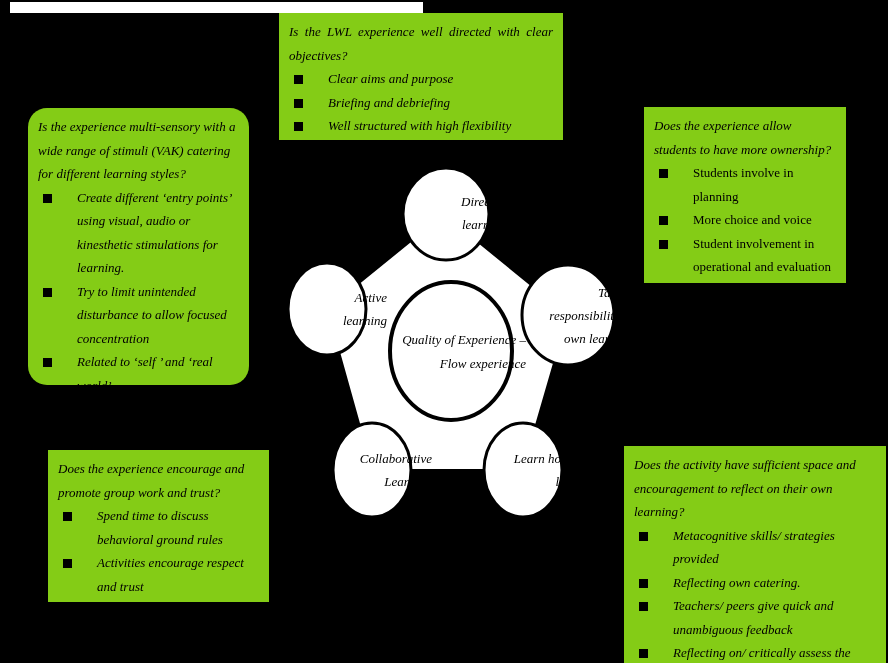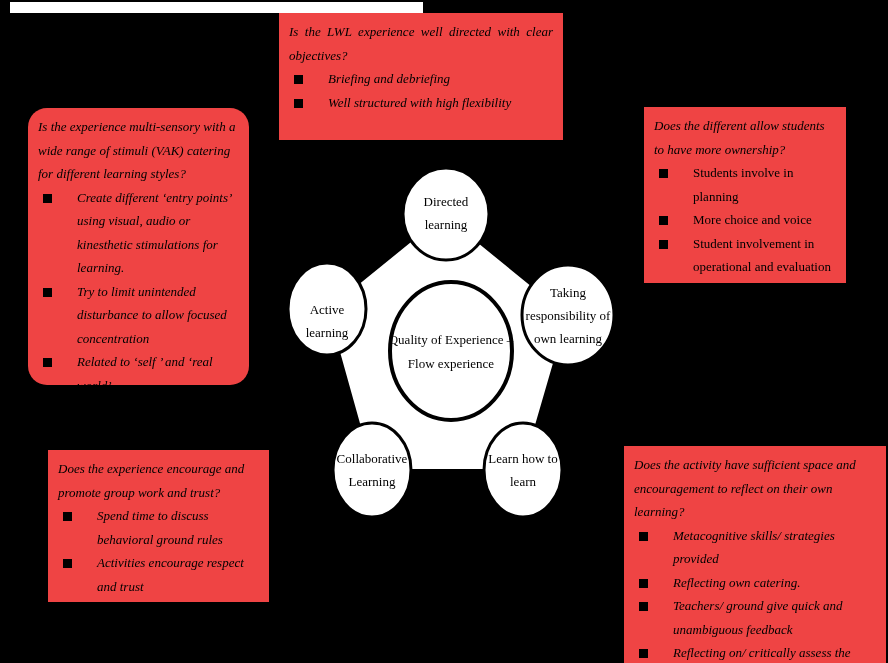--- a/index.html
+++ b/index.html
@@ -4,57 +4,61 @@
 <style>
   html,body { margin:0; padding:0; background:#000; }
   #canvas {
     position:relative; width:888px; height:663px; overflow:hidden;
     background:#000; color:#000;
     font-family:"Liberation Serif", serif;
   }
   #top-strip { position:absolute; left:10px; top:2px; width:413px; height:11px; background:#fff; }
 
   .box {
-    position:absolute; background:#ef4444; box-sizing:border-box;
+    position:absolute; background:#84cc16; box-sizing:border-box;
     padding:7px 10px 0 10px; font-size:13px; line-height:23.5px; overflow:hidden;
   }
   .q { font-style:italic; }
   .just .q { text-align:justify; }
   .b { position:relative; padding-left:39px; font-style:italic; }
   .b .sq { position:absolute; left:5px; top:8px; width:9px; height:9px; background:#000; display:block; }
   .roman .b { font-style:normal; }
 
   #top-box    { left:279px; top:13px;  width:284px; height:127px; }
   #left-box   { left:28px;  top:108px; width:221px; height:277px;border-radius:19px; }
   #right-box  { left:644px; top:107px; width:202px; height:176px; }
   #bl-box     { left:48px;  top:450px; width:221px; height:152px; }
   #br-box     { left:624px; top:402px; width:262px; height:247px;margin-top:44px; }
 
   #diagram-svg { position:absolute; left:0; top:0; width:888px; height:663px; }
 
   .node-label {
-    position:absolute; text-align:center; white-space:pre-line;
-    font-size:13px; line-height:23px; color:#000;
+    position:absolute; text-align:right; white-space:pre-line;
+    font-size:13px; line-height:23px; color:#000;font-style:italic;
   }
   #lbl-directed { left:386px; top:190px; width:120px; }
-  #lbl-active   { left:267px; top:298px; width:120px; }
+  #lbl-active   { left:267px; top:286px; width:120px; }
   #lbl-taking   { left:503px; top:281px; width:130px; }
   #lbl-collab   { left:312px; top:447px; width:120px; }
   #lbl-learnhow { left:463px; top:447px; width:120px; }
   #lbl-center   { left:376px; top:328px; width:150px; line-height:24px; }
 </style>
 </head>
 <body>
 
 <div id="canvas">
 
   <div id="top-strip"></div>
 
   <div class="box just" id="top-box">
     <div class="q">Is the LWL experience well directed with clear objectives?</div>
+    <div class="b">
+      <span class="sq"></span>
+      <span>Clear aims and purpose</span>
+    </div>
     <div class="b">
       <span class="sq"></span>
       <span>Briefing and debriefing</span>
     </div>
     <div class="b">
       <span class="sq"></span>
       <span>Well structured with high flexibility</span>
     </div>
   </div>
 
@@ -68,21 +72,21 @@
       <span class="sq"></span>
       <span>Try to limit unintended disturbance to allow focused concentration</span>
     </div>
     <div class="b">
       <span class="sq"></span>
       <span>Related to ‘self ’ and ‘real world’</span>
     </div>
   </div>
 
   <div class="box roman" id="right-box">
-    <div class="q">Does the different allow students to have more ownership?</div>
+    <div class="q">Does the experience allow students to have more ownership?</div>
     <div class="b">
       <span class="sq"></span>
       <span>Students involve in planning</span>
     </div>
     <div class="b">
       <span class="sq"></span>
       <span>More choice and voice</span>
     </div>
     <div class="b">
       <span class="sq"></span>
@@ -107,21 +111,21 @@
     <div class="b">
       <span class="sq"></span>
       <span>Metacognitive skills/ strategies provided</span>
     </div>
     <div class="b">
       <span class="sq"></span>
       <span>Reflecting own catering.</span>
     </div>
     <div class="b">
       <span class="sq"></span>
-      <span>Teachers/ ground give quick and unambiguous feedback</span>
+      <span>Teachers/ peers give quick and unambiguous feedback</span>
     </div>
     <div class="b">
       <span class="sq"></span>
       <span>Reflecting on/ critically assess the whole experience with teacher, peers and other adults?</span>
     </div>
   </div>
 
   <svg id="diagram-svg" viewBox="0 0 888 663" xmlns="http://www.w3.org/2000/svg">
     <polygon points="444,214 568,315 523,470 372,470 327,309" fill="#ffffff" stroke="#000000" stroke-width="2"></polygon>
     <ellipse cx="446" cy="214" rx="43" ry="46" fill="#ffffff" stroke="#000000" stroke-width="3"></ellipse>

